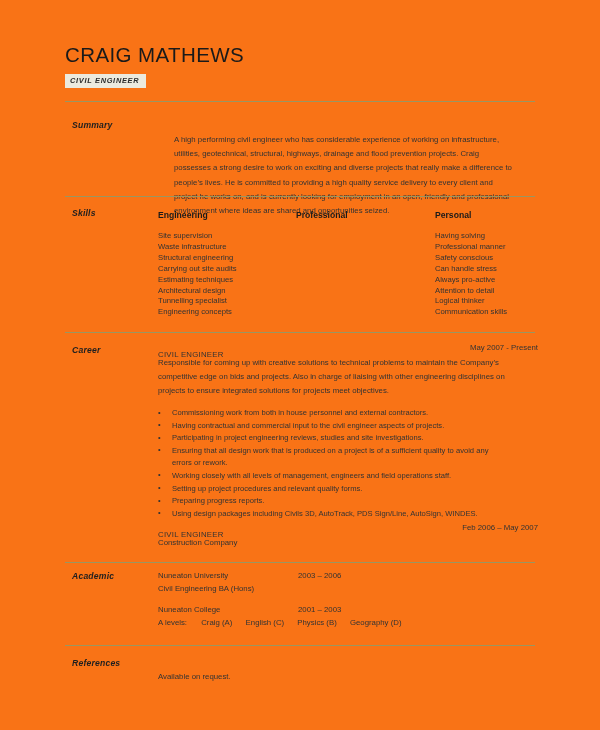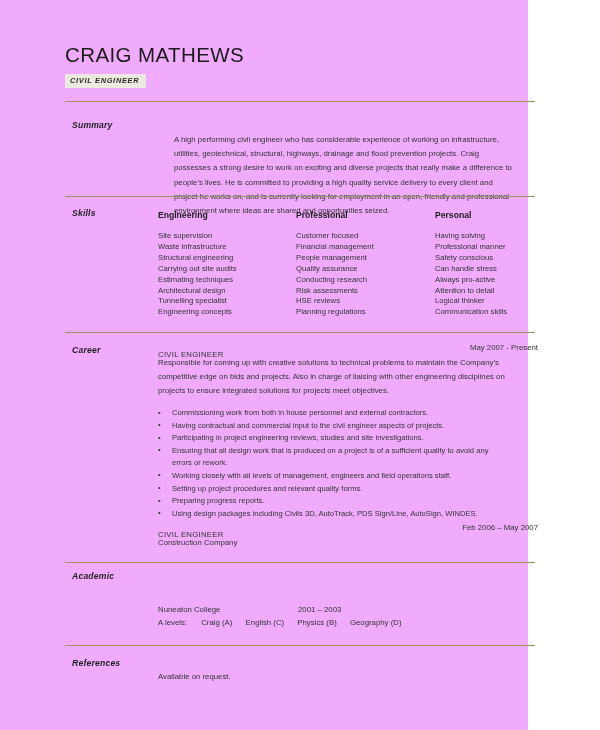--- a/index.html
+++ b/index.html
@@ -12,23 +12,23 @@
     height: 730px;
     font-family: "Liberation Sans", sans-serif;
     color: #2b2b2b;
     position: relative;
     overflow: hidden;
   }
 
   .page {
     position: absolute;
     left: 0; top: 0;
-    width: 528px;
+    width: 600px;
     height: 730px;
-    background: #f0abfc;
+    background: #f97316;
   }
 
   
   .header {
     position: absolute;
     left: 65px;
     top: 44px;
   }
   .name {
     font-size: 20.5px;
@@ -236,30 +236,20 @@
         <li>Carrying out site audits</li>
         <li>Estimating techniques</li>
         <li>Architectural design</li>
         <li>Tunnelling specialist</li>
         <li>Engineering concepts</li>
       </ul>
     </div>
 
     <div class="skill-col c1">
       <div class="skill-head">Professional</div>
-      <ul class="skill-list">
-        <li>Customer focused</li>
-        <li>Financial management</li>
-        <li>People management</li>
-        <li>Quality assurance</li>
-        <li>Conducting research</li>
-        <li>Risk assessments</li>
-        <li>HSE reviews</li>
-        <li>Planning regulations</li>
-      </ul>
     </div>
 
     <div class="skill-col c2">
       <div class="skill-head">Personal</div>
       <ul class="skill-list">
         <li>Having solving</li>
         <li>Professional manner</li>
         <li>Safety conscious</li>
         <li>Can handle stress</li>
         <li>Always pro-active</li>
@@ -300,20 +290,25 @@
       <span class="job-date">Feb 2006 – May 2007</span>
     </div>
     <div class="job-company">Construction Company</div>
   </div>
 
   <div class="rule" style="top:562px;"></div>
 
   <div class="section-label" style="top:571px;">Academic</div>
 
   <div class="edu" style="top:569px;">
+    <div class="edu-row">
+      <span>Nuneaton University</span>
+      <span class="edu-years">2003 – 2006</span>
+    </div>
+    <div class="edu-row">Civil Engineering  BA (Hons)</div>
   </div>
 
   <div class="edu" style="top:603px;">
     <div class="edu-row">
       <span>Nuneaton College</span>
       <span class="edu-years">2001 – 2003</span>
     </div>
     <div class="edu-row">
       <span class="alevel-label">A levels:</span>
       <span class="alevel-item">Craig (A)</span>

